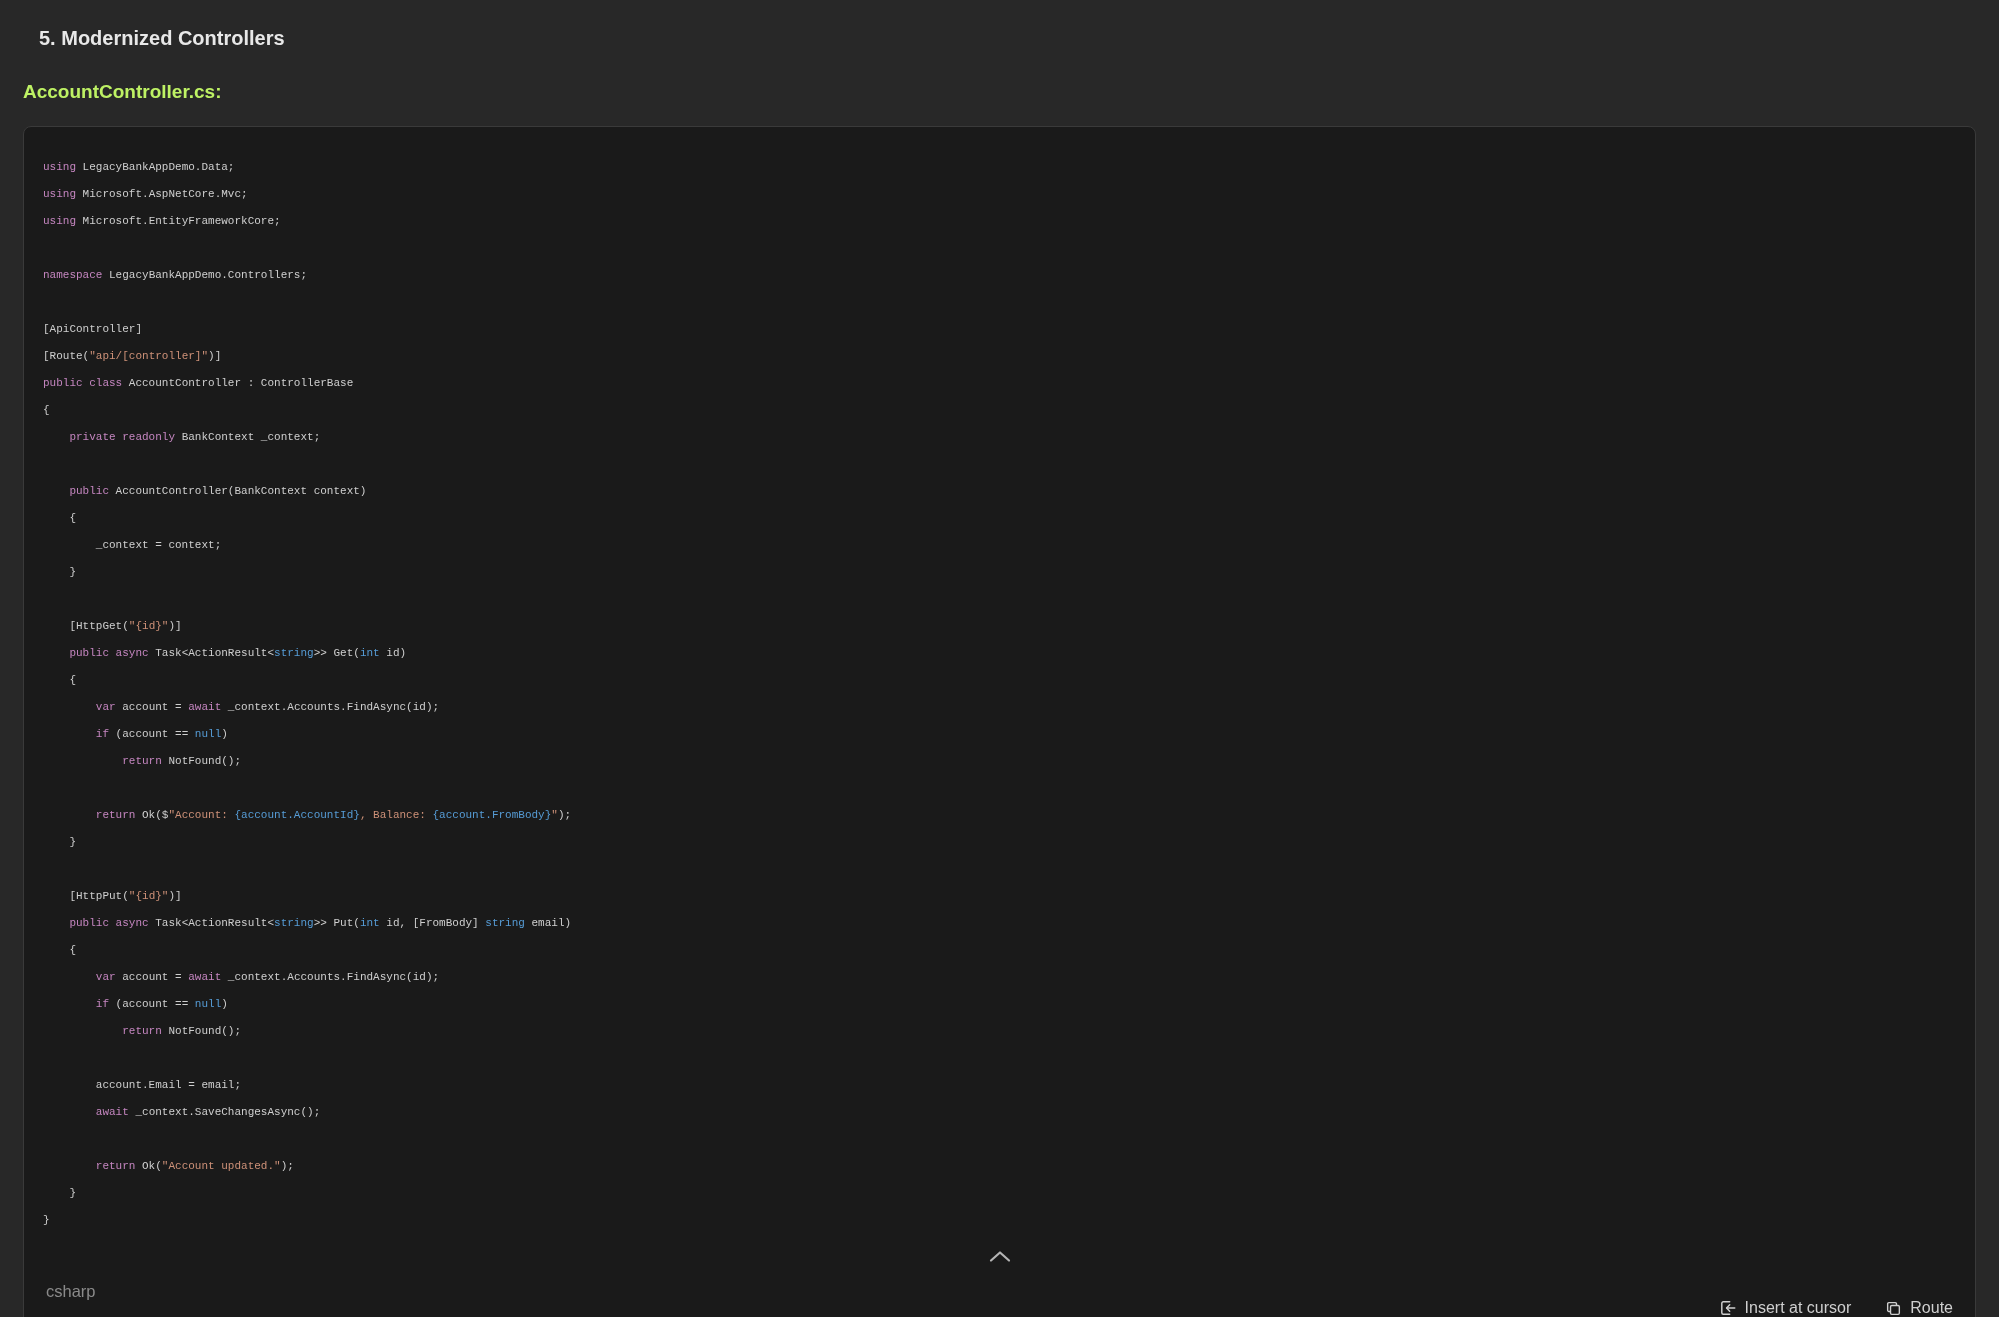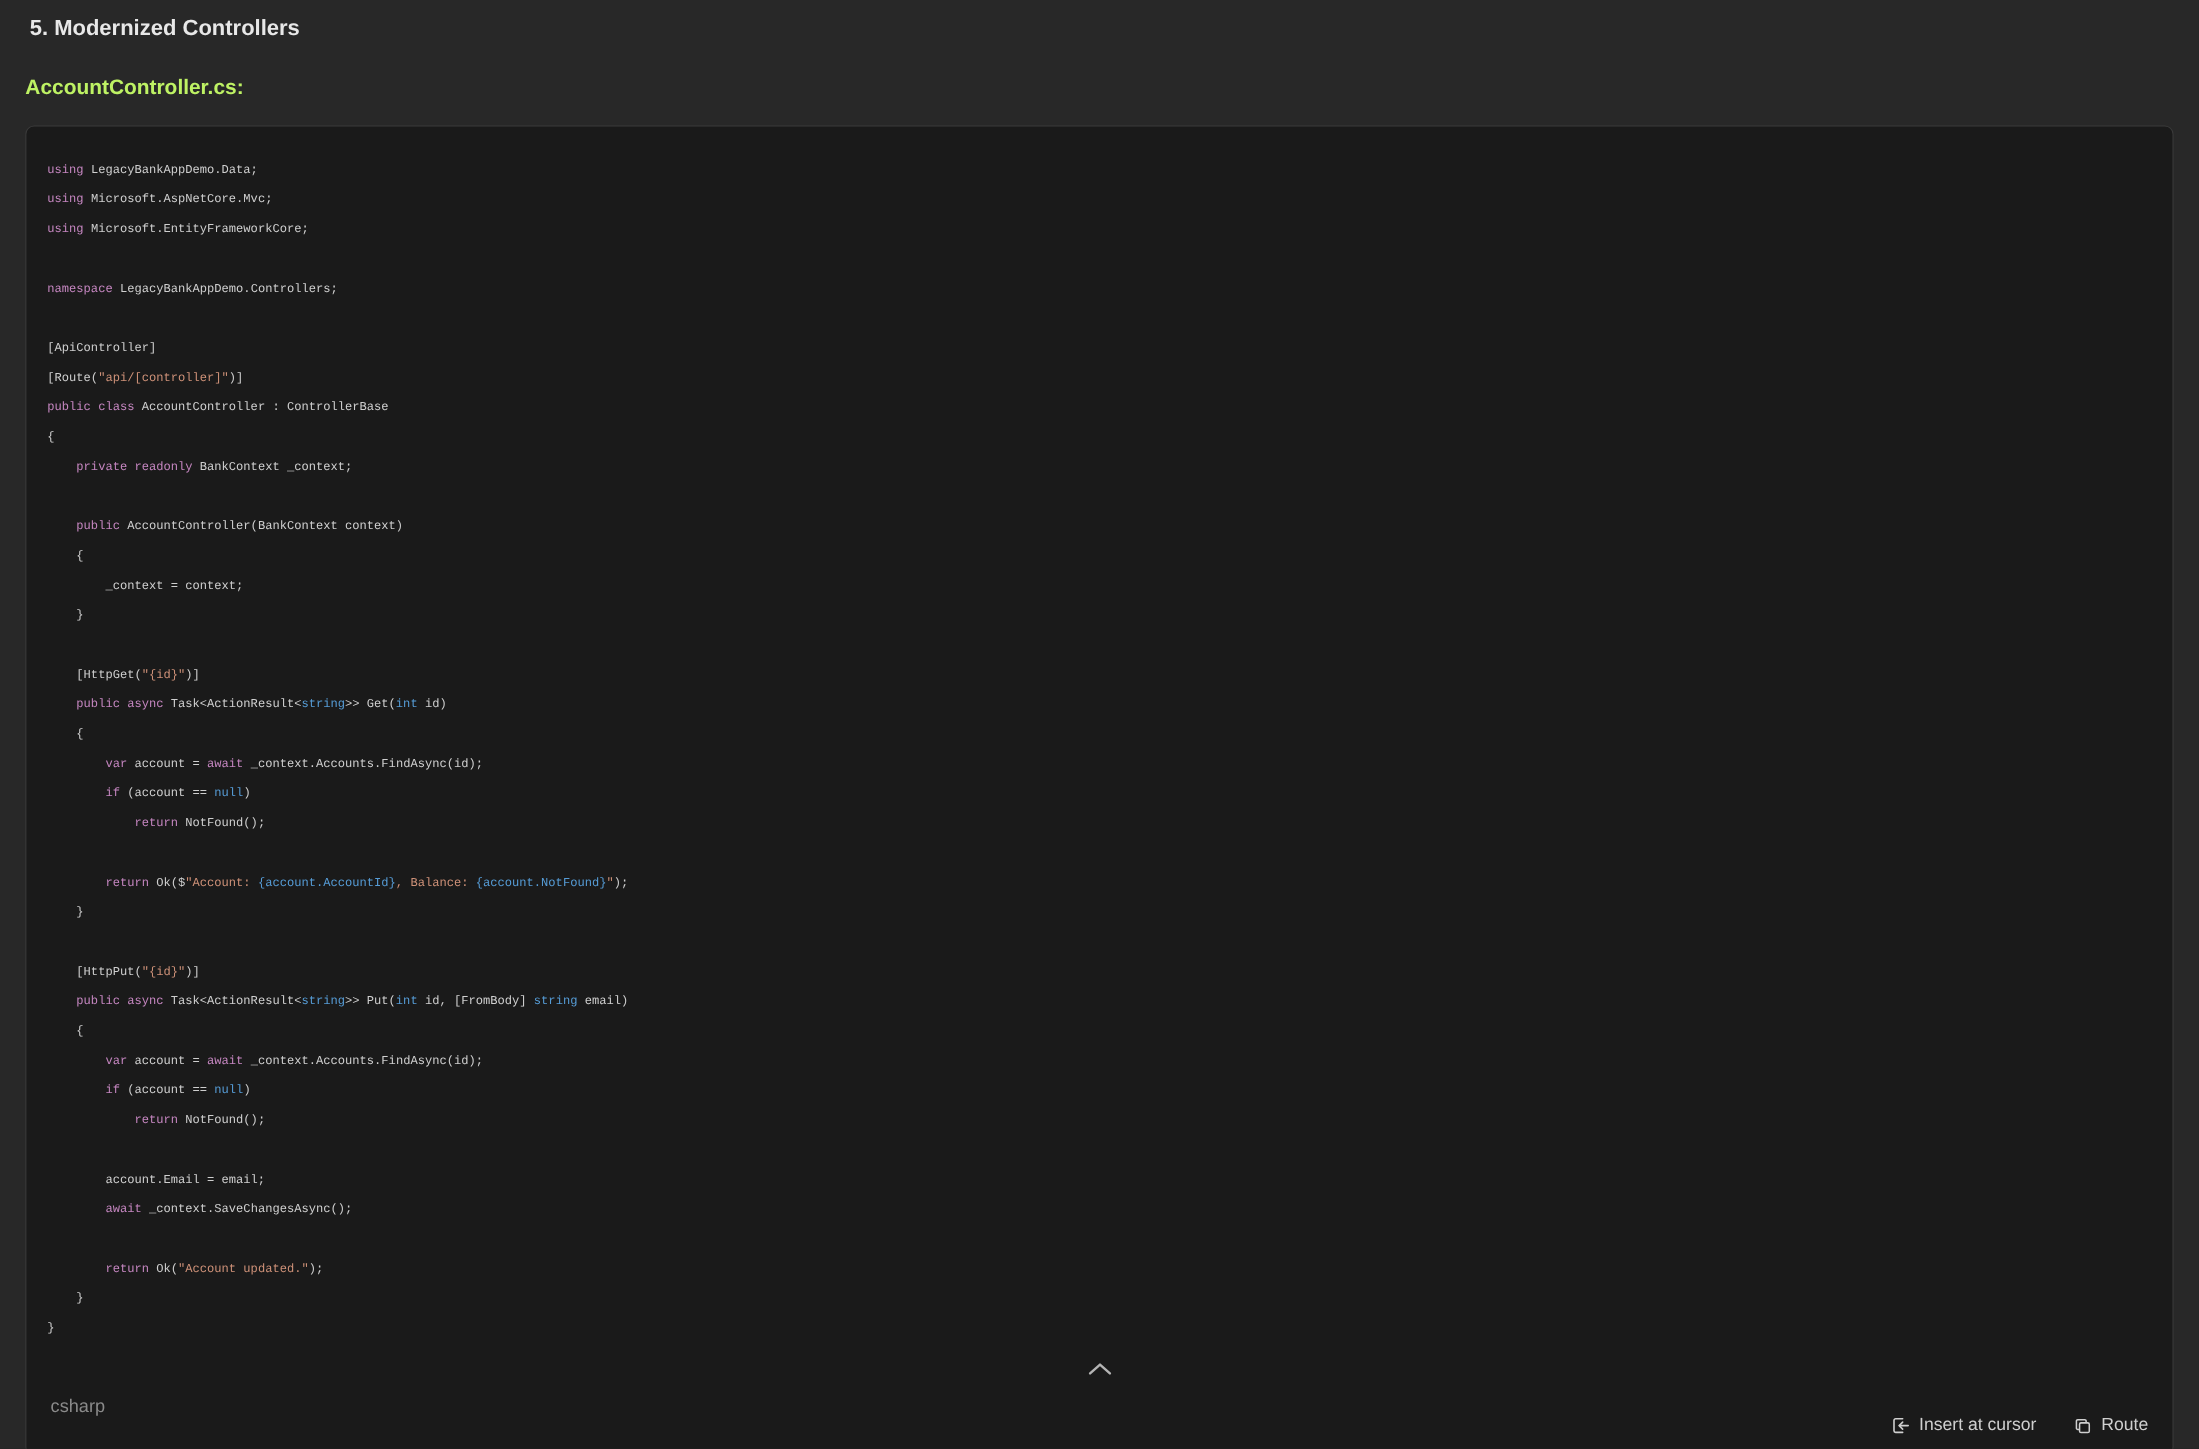--- a/index.html
+++ b/index.html
@@ -14,21 +14,21 @@
   .content {
     padding: 10px 23px 4px 23px;
     box-sizing: border-box;
     height: 100%;
   }
   .section-heading {
     color: #e8e8e8;
     font-size: 20px;
     font-weight: 700;
     line-height: 25px;
-    margin: 4px;
+    margin: 16px;
   }
   .file-label {
     color: #bef264;
     font-size: 19px;
     font-weight: 700;
     line-height: 24px;
     margin: 29px 0 0 0;
   }
   .code-block {
     margin-top: 22px;
@@ -132,21 +132,21 @@
         <div class="code-line"><span class="tok-p">        _context = context;</span></div>
         <div class="code-line"><span class="tok-p">    }</span></div>
         <div class="code-line">&nbsp;</div>
         <div class="code-line"><span class="tok-p">    [HttpGet(</span><span class="tok-s">"{id}"</span><span class="tok-p">)]</span></div>
         <div class="code-line"><span class="tok-p">    </span><span class="tok-k">public async</span><span class="tok-p"> Task&lt;ActionResult&lt;</span><span class="tok-t">string</span><span class="tok-p">&gt;&gt; Get(</span><span class="tok-t">int</span><span class="tok-p"> id)</span></div>
         <div class="code-line"><span class="tok-p">    {</span></div>
         <div class="code-line"><span class="tok-p">        </span><span class="tok-k">var</span><span class="tok-p"> account = </span><span class="tok-k">await</span><span class="tok-p"> _context.Accounts.FindAsync(id);</span></div>
         <div class="code-line"><span class="tok-p">        </span><span class="tok-k">if</span><span class="tok-p"> (account == </span><span class="tok-t">null</span><span class="tok-p">)</span></div>
         <div class="code-line"><span class="tok-p">            </span><span class="tok-k">return</span><span class="tok-p"> NotFound();</span></div>
         <div class="code-line">&nbsp;</div>
-        <div class="code-line"><span class="tok-p">        </span><span class="tok-k">return</span><span class="tok-p"> Ok($</span><span class="tok-s">"Account: </span><span class="tok-i">{account.AccountId}</span><span class="tok-s">, Balance: </span><span class="tok-i">{account.NotFound}</span><span class="tok-s">"</span><span class="tok-p">);</span></div>
+        <div class="code-line"><span class="tok-p">        </span><span class="tok-k">return</span><span class="tok-p"> Ok($</span><span class="tok-s">"Account: </span><span class="tok-i">{account.AccountId}</span><span class="tok-s">, Balance: </span><span class="tok-i">{account.FromBody}</span><span class="tok-s">"</span><span class="tok-p">);</span></div>
         <div class="code-line"><span class="tok-p">    }</span></div>
         <div class="code-line">&nbsp;</div>
         <div class="code-line"><span class="tok-p">    [HttpPut(</span><span class="tok-s">"{id}"</span><span class="tok-p">)]</span></div>
         <div class="code-line"><span class="tok-p">    </span><span class="tok-k">public async</span><span class="tok-p"> Task&lt;ActionResult&lt;</span><span class="tok-t">string</span><span class="tok-p">&gt;&gt; Put(</span><span class="tok-t">int</span><span class="tok-p"> id, [FromBody] </span><span class="tok-t">string</span><span class="tok-p"> email)</span></div>
         <div class="code-line"><span class="tok-p">    {</span></div>
         <div class="code-line"><span class="tok-p">        </span><span class="tok-k">var</span><span class="tok-p"> account = </span><span class="tok-k">await</span><span class="tok-p"> _context.Accounts.FindAsync(id);</span></div>
         <div class="code-line"><span class="tok-p">        </span><span class="tok-k">if</span><span class="tok-p"> (account == </span><span class="tok-t">null</span><span class="tok-p">)</span></div>
         <div class="code-line"><span class="tok-p">            </span><span class="tok-k">return</span><span class="tok-p"> NotFound();</span></div>
         <div class="code-line">&nbsp;</div>
         <div class="code-line"><span class="tok-p">        account.Email = email;</span></div>

